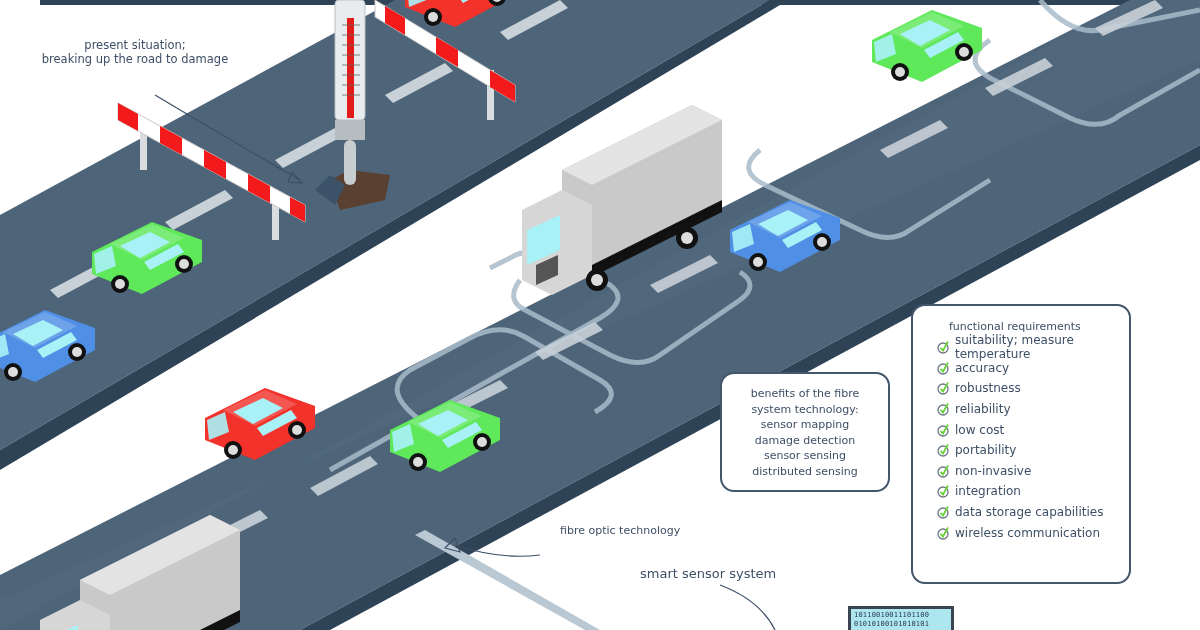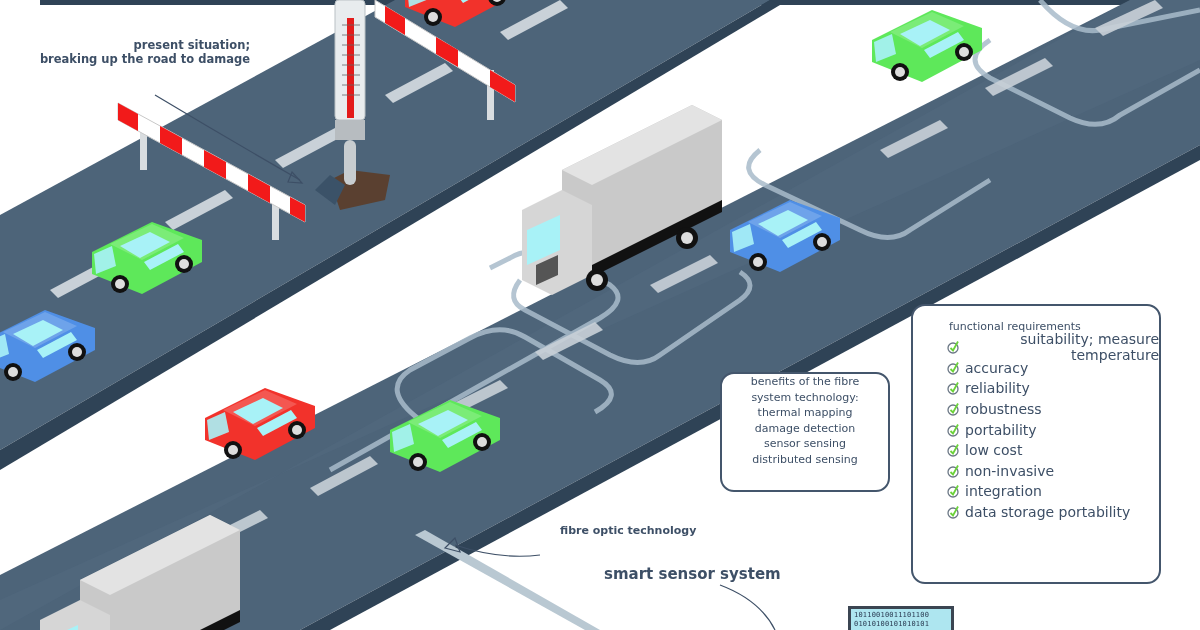--- a/index.html
+++ b/index.html
@@ -1,23 +1,23 @@
 <!DOCTYPE html>
 <html><head>
 <meta charset="utf-8">
 <style>
   html, body { margin: 0; padding: 0; background: #ffffff; }
   body { width: 1200px; height: 630px; overflow: hidden; position: relative; font-family: "DejaVu Sans", sans-serif; }
   #scene { position: absolute; left: 0; top: 0; width: 1200px; height: 630px; }
-  .label { position: absolute; color: #3d4f66; font-size: 11.5px; line-height: 14px; text-align: right; font-family: "DejaVu Sans", sans-serif; font-weight: bold; }
+  .label { position: absolute; color: #3d4f66; font-size: 11.5px; line-height: 14px; text-align: center; font-family: "DejaVu Sans", sans-serif; }
   .box { position: absolute; border: 2px solid #44566c; border-radius: 14px; background: #ffffff; box-sizing: border-box; }
   .req-title { font-size: 11px; color: #3d4f66; margin: 14px 0 4px 36px; }
-  .req-item { display: flex; align-items: center; height: 20.6px; font-size: 14px; color: #3d4f66; padding-left: 34px; text-align: right; }
+  .req-item { display: flex; align-items: center; height: 20.6px; font-size: 12px; color: #3d4f66; padding-left: 24px; }
   .check { width: 14px; height: 14px; margin-right: 4px; flex: 0 0 14px; }
-  .benefits { font-size: 11px; line-height: 15.5px; color: #3d4f66; text-align: center; }
+  .benefits { font-size: 11px; line-height: 15.5px; color: #3d4f66; text-align: center; padding-top: 12px; }
   .screen { position: absolute; left: 848px; top: 606px; width: 106px; height: 30px; background: #3b4552; padding: 3px; box-sizing: border-box; }
   .screen-inner { background: #aee6f0; width: 100%; height: 100%; font-family: "DejaVu Sans Mono", monospace; font-size: 7px; line-height: 9px; color: #2a3b52; padding: 2px 3px; box-sizing: border-box; overflow: hidden; letter-spacing: 0.2px; }
 </style>
 </head>
 <body>
 
 <svg id="scene" viewBox="0 0 1200 630" xmlns="http://www.w3.org/2000/svg">
 
   <rect x="40" y="0" width="1125" height="5" fill="#2f4356"></rect>
 
@@ -147,34 +147,34 @@
     <path d="M720,585 Q760,600 775,630"></path>
   </g>
 </svg>
 
 <div class="label" style="left:20px; top:38px; width:230px;">
   <div>present situation;</div>
   <div>breaking up the road  to damage</div>
 </div>
 
 <div class="label" style="left:560px; top:524px; font-size:11px;">fibre optic technology</div>
-<div class="label" style="left:604px; top:567px; font-size:15px;">smart sensor system</div>
+<div class="label" style="left:640px; top:567px; font-size:13px;">smart sensor system</div>
 
 <div class="box" style="left:720px; top:372px; width:170px; height:120px;">
   <div class="benefits">
     <div>benefits of the fibre</div>
     <div>system technology:</div>
-    <div>thermal mapping</div>
+    <div>sensor mapping</div>
     <div>damage detection</div>
     <div>sensor sensing</div>
     <div>distributed sensing</div>
   </div>
 </div>
 
-<div class="box" style="left:911px; top:304px; width:250px; height:280px;">
+<div class="box" style="left:911px; top:304px; width:220px; height:280px;">
   <div class="req-title">functional requirements</div>
   <div id="req-list">
       <div class="req-item">
         <svg class="check" viewBox="0 0 14 14">
           <circle cx="6" cy="8" r="5" fill="none" stroke="#6b7785" stroke-width="1.3"></circle>
           <path d="M3.5,8 L6,10.5 L11,1.5" fill="none" stroke="#6bd13a" stroke-width="1.8"></path>
         </svg>
         <span>suitability; measure temperature</span>
       </div>
       <div class="req-item">
@@ -182,63 +182,70 @@
           <circle cx="6" cy="8" r="5" fill="none" stroke="#6b7785" stroke-width="1.3"></circle>
           <path d="M3.5,8 L6,10.5 L11,1.5" fill="none" stroke="#6bd13a" stroke-width="1.8"></path>
         </svg>
         <span>accuracy</span>
       </div>
       <div class="req-item">
         <svg class="check" viewBox="0 0 14 14">
           <circle cx="6" cy="8" r="5" fill="none" stroke="#6b7785" stroke-width="1.3"></circle>
           <path d="M3.5,8 L6,10.5 L11,1.5" fill="none" stroke="#6bd13a" stroke-width="1.8"></path>
         </svg>
+        <span>robustness</span>
+      </div>
+      <div class="req-item">
+        <svg class="check" viewBox="0 0 14 14">
+          <circle cx="6" cy="8" r="5" fill="none" stroke="#6b7785" stroke-width="1.3"></circle>
+          <path d="M3.5,8 L6,10.5 L11,1.5" fill="none" stroke="#6bd13a" stroke-width="1.8"></path>
+        </svg>
         <span>reliability</span>
       </div>
       <div class="req-item">
         <svg class="check" viewBox="0 0 14 14">
           <circle cx="6" cy="8" r="5" fill="none" stroke="#6b7785" stroke-width="1.3"></circle>
           <path d="M3.5,8 L6,10.5 L11,1.5" fill="none" stroke="#6bd13a" stroke-width="1.8"></path>
         </svg>
-        <span>robustness</span>
+        <span>low cost</span>
       </div>
       <div class="req-item">
         <svg class="check" viewBox="0 0 14 14">
           <circle cx="6" cy="8" r="5" fill="none" stroke="#6b7785" stroke-width="1.3"></circle>
           <path d="M3.5,8 L6,10.5 L11,1.5" fill="none" stroke="#6bd13a" stroke-width="1.8"></path>
         </svg>
         <span>portability</span>
       </div>
       <div class="req-item">
         <svg class="check" viewBox="0 0 14 14">
           <circle cx="6" cy="8" r="5" fill="none" stroke="#6b7785" stroke-width="1.3"></circle>
           <path d="M3.5,8 L6,10.5 L11,1.5" fill="none" stroke="#6bd13a" stroke-width="1.8"></path>
         </svg>
-        <span>low cost</span>
-      </div>
-      <div class="req-item">
-        <svg class="check" viewBox="0 0 14 14">
-          <circle cx="6" cy="8" r="5" fill="none" stroke="#6b7785" stroke-width="1.3"></circle>
-          <path d="M3.5,8 L6,10.5 L11,1.5" fill="none" stroke="#6bd13a" stroke-width="1.8"></path>
-        </svg>
         <span>non-invasive</span>
       </div>
       <div class="req-item">
         <svg class="check" viewBox="0 0 14 14">
           <circle cx="6" cy="8" r="5" fill="none" stroke="#6b7785" stroke-width="1.3"></circle>
           <path d="M3.5,8 L6,10.5 L11,1.5" fill="none" stroke="#6bd13a" stroke-width="1.8"></path>
         </svg>
         <span>integration</span>
       </div>
       <div class="req-item">
         <svg class="check" viewBox="0 0 14 14">
           <circle cx="6" cy="8" r="5" fill="none" stroke="#6b7785" stroke-width="1.3"></circle>
           <path d="M3.5,8 L6,10.5 L11,1.5" fill="none" stroke="#6bd13a" stroke-width="1.8"></path>
         </svg>
-        <span>data storage portability</span>
+        <span>data storage capabilities</span>
+      </div>
+      <div class="req-item">
+        <svg class="check" viewBox="0 0 14 14">
+          <circle cx="6" cy="8" r="5" fill="none" stroke="#6b7785" stroke-width="1.3"></circle>
+          <path d="M3.5,8 L6,10.5 L11,1.5" fill="none" stroke="#6bd13a" stroke-width="1.8"></path>
+        </svg>
+        <span>wireless communication</span>
       </div>
     </div>
 </div>
 
 <div class="screen">
   <div class="screen-inner">
     <div>10110010011101100</div>
     <div>01010100101010101</div>
   </div>
 </div>

